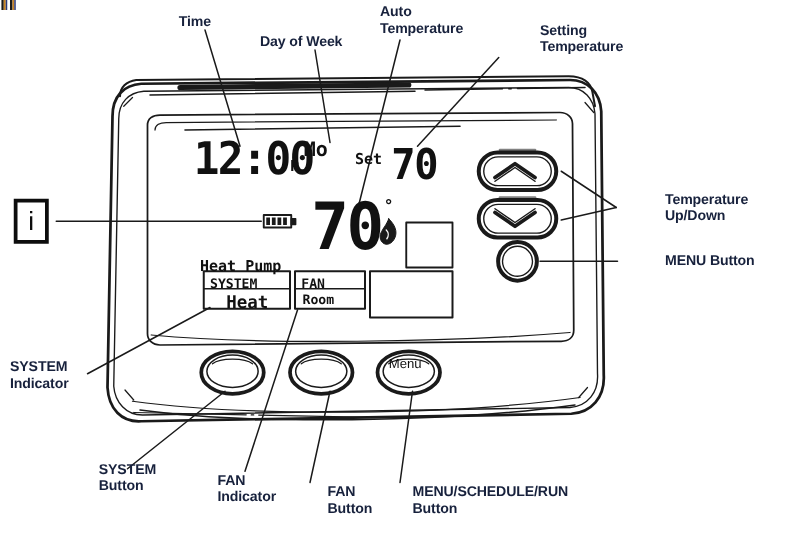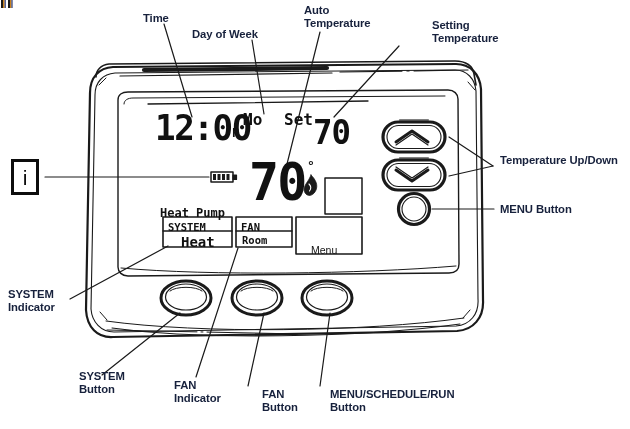--- a/index.html
+++ b/index.html
@@ -17,21 +17,21 @@
   .callout{
     position:absolute;
     font-family:"Liberation Sans", sans-serif;
     font-weight:bold;
     font-size:11.3px;
     line-height:13.2px;
     color:#17213c;
     letter-spacing:-0.1px;
     white-space:pre-line;
   }
-  .callout.c-right{text-align:left;}
+  .callout.c-right{text-align:left;margin-left:32px;}
 
   
   .info-box{
     position:absolute;
     left:11px;top:159px;
     width:28px;height:36px;
     border:3.5px solid #0d0d0d;
     background:#ffffff;
     box-sizing:border-box;
   }
@@ -46,33 +46,34 @@
   
   svg.layer{position:absolute;left:0;top:0;width:630px;height:429px;overflow:visible;}
 
   
   .lcd-layer{position:absolute;left:0;top:0;width:570px;height:429px;}
   .lcd-txt{
     position:absolute;
     font-family:"Liberation Sans", sans-serif;
     color:#111111;
     white-space:nowrap;
+    margin-top:41px;
   }
   .seg{
     font-family:"DejaVu Sans Mono", monospace;
     font-weight:bold;
     color:#111111;
     position:absolute;
     white-space:nowrap;
   }
   #time-seg{left:155px;top:107px;font-size:36px;letter-spacing:-1.5px;
             transform:scaleX(0.95);transform-origin:left top;}
   #ampm{left:232px;top:126px;font-size:12px;font-weight:bold;}
   #dow{left:243px;top:110px;font-size:16px;font-weight:bold;}
-  #set-lbl{left:284px;top:110px;font-size:16px;font-weight:bold;}
+  #set-lbl{left:284px;top:120px;font-size:12px;font-weight:bold;}
   #set-seg{left:313px;top:112px;font-size:34px;letter-spacing:-1px;
            transform:scaleX(0.95);transform-origin:left top;}
   #room-seg{left:249px;top:152px;font-size:52px;letter-spacing:-2px;
             transform:scaleX(0.96);transform-origin:left top;}
   #deg{left:307px;top:158px;font-size:13px;font-weight:bold;}
   #heatpump{left:160px;top:206px;font-size:12px;font-weight:bold;}
   #sys-hdr{left:168px;top:221px;font-size:10.5px;font-weight:bold;}
   #sys-val{left:181px;top:234px;font-size:14px;font-weight:bold;}
   #fan-hdr{left:241px;top:221px;font-size:10.5px;font-weight:bold;}
   #fan-val{left:242px;top:234px;font-size:10.5px;font-weight:bold;}
@@ -268,21 +269,21 @@
     <div class="seg" id="fan-hdr">FAN</div>
     <div class="seg" id="fan-val">Room</div>
     <div class="lcd-txt" id="menu-lbl">Menu</div>
   </div>
 
   <div class="info-box">
     <span class="glyph">i</span>
   </div>
 
   <div class="callout" style="left:143px;top:12px;">Time</div>
-  <div class="callout" style="left:192px;top:28px;">Day of Week</div>
+  <div class="callout" style="left:208px;top:28px;">Day of Week</div>
   <div class="callout" style="left:304px;top:4px;">Auto
 Temperature</div>
   <div class="callout" style="left:396px;top:19px;margin-left:36px;">Setting
 Temperature</div>
   <div class="callout c-right" style="left:500px;top:154px;">Temperature Up/Down</div>
   <div class="callout c-right" style="left:500px;top:203px;">MENU Button</div>
   <div class="callout" style="left:8px;top:288px;">SYSTEM
 Indicator</div>
   <div class="callout" style="left:79px;top:370px;">SYSTEM
 Button</div>

